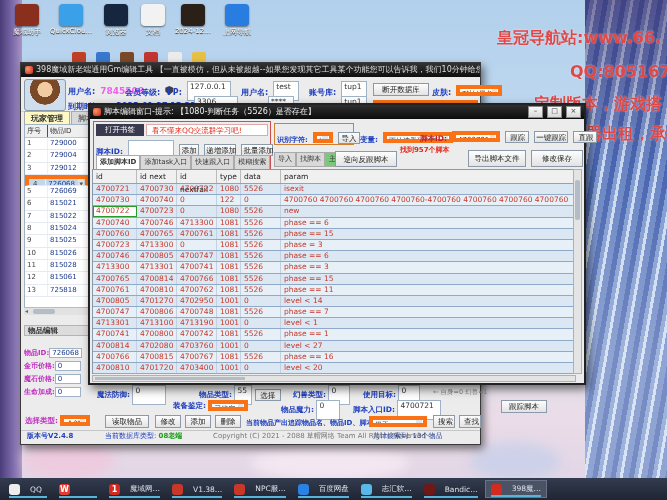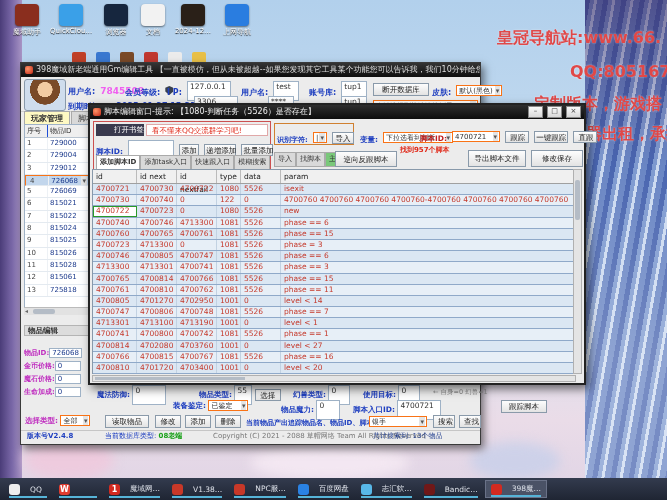--- a/index.html
+++ b/index.html
@@ -36,21 +36,21 @@
   .dicon.d0{left:6px;}  .dicon.d1{left:50px;} .dicon.d2{left:95px;}
   .dicon.d3{left:132px;}.dicon.d4{left:172px;}.dicon.d5{left:216px;}
   .dicon-img{width:24px;height:22px;margin:0 auto;border-radius:4px;box-shadow:0 1px 2px rgba(0,0,0,.5);}
   .dicon-label{font-size:7px;color:#fff;text-shadow:0 1px 1px #000;white-space:nowrap;overflow:hidden;margin-top:1px;}
   .picon{position:absolute;top:52px;width:14px;height:10px;border-radius:2px 2px 0 0;z-index:4;}
 
   
   .lb{color:#2040c0;font-weight:bold;font-size:8px;}
   .fin{display:inline-block;background:#fff;border:1px solid #9fb2c6;font-size:7.5px;color:#333;
        height:20px;line-height:10px;padding:0 2px;vertical-align:middle;box-sizing:border-box;}
-  .sel{display:inline-block;background:#fff;border:1px solid #f97316;font-size:7px;color:#333;
+  .sel{display:inline-block;background:#fff;border:4px solid #f97316;font-size:7px;color:#333;
        height:11px;line-height:10px;padding:0 10px 0 2px;position:relative;vertical-align:middle;box-sizing:border-box;white-space:nowrap;overflow:hidden;}
   .sel::after{content:'▾';position:absolute;right:1px;top:0;font-size:7px;color:#555;background:#e4e4e4;height:100%;line-height:10px;padding:0 1px;}
   .btn{display:inline-block;background:linear-gradient(#fdfdfd,#e3e3e3);border:1px solid #8a9aaa;
        font-size:7.5px;color:#222;height:13px;line-height:12px;padding:0 4px;text-align:center;
        vertical-align:middle;box-sizing:border-box;white-space:nowrap;}
 
   
   #mw{position:absolute;left:20px;top:62px;width:461px;height:383px;background:#ececec;
       border:1px solid #3a3a3a;box-shadow:3px 4px 8px rgba(0,0,0,.5);z-index:10;box-sizing:border-box;}
   .mw-title{height:14px;background:linear-gradient(#343434,#0e0e0e);color:#ddd;font-size:8px;line-height:14px;
@@ -110,21 +110,21 @@
       border:2px solid #222;box-shadow:3px 4px 9px rgba(0,0,0,.55);z-index:20;box-sizing:border-box;}
   .sw-title{height:14px;background:linear-gradient(#2e2e2e,#0c0c0c);color:#eee;font-size:8px;line-height:14px;
       padding:0 3px;display:flex;align-items:center;gap:3px;}
   .sw-title .t{flex:1;white-space:nowrap;overflow:hidden;}
   .wc{width:13px;height:10px;background:linear-gradient(#fafafa,#d8d8d8);border:1px solid #888;
       font-size:7px;line-height:9px;text-align:center;color:#333;margin-left:1px;flex:0 0 auto;}
   .sw-body{position:relative;height:264px;}
 
   .grp-red{position:absolute;left:3px;top:2px;width:178px;height:60px;border:1px solid #cc5050;box-sizing:border-box;}
   .tab-bookmark{position:absolute;left:2px;top:2px;width:48px;height:12px;background:#3a3a4e;color:#fff;
-      font-size:7.5px;line-height:12px;text-align:right;}
+      font-size:7.5px;line-height:12px;text-align:center;}
   .hint-box{position:absolute;left:52px;top:2px;right:2px;height:12px;background:#fff;border:1px solid #e0a8a8;
       color:#e02818;font-size:7.5px;line-height:11px;padding-left:5px;box-sizing:border-box;white-space:nowrap;overflow:hidden;}
   .sid-row{position:absolute;left:2px;top:17px;right:2px;height:13px;white-space:nowrap;}
   #stabs{position:absolute;left:2px;top:33px;display:flex;}
   .stab{font-size:7px;padding:0 3px;height:13px;line-height:13px;background:#d9d9d9;border:1px solid #aaa;color:#333;white-space:nowrap;}
   .stab.on{background:#fff;font-weight:bold;}
   .stab.theme{background:#7ac87a;}
 
   .grp-orange{position:absolute;left:184px;top:4px;width:80px;height:22px;border:1px solid #d08030;box-sizing:border-box;white-space:nowrap;padding:3px 0 0 2px;}
   #minitabs{position:absolute;left:184px;top:33px;display:flex;}

